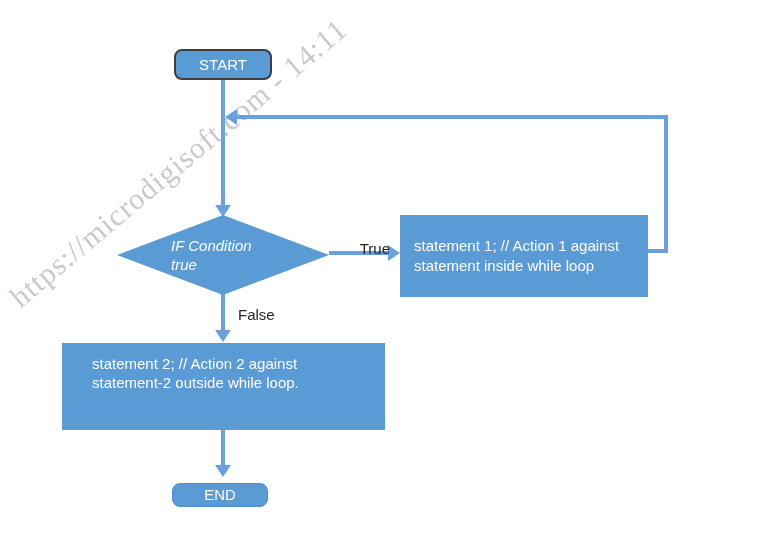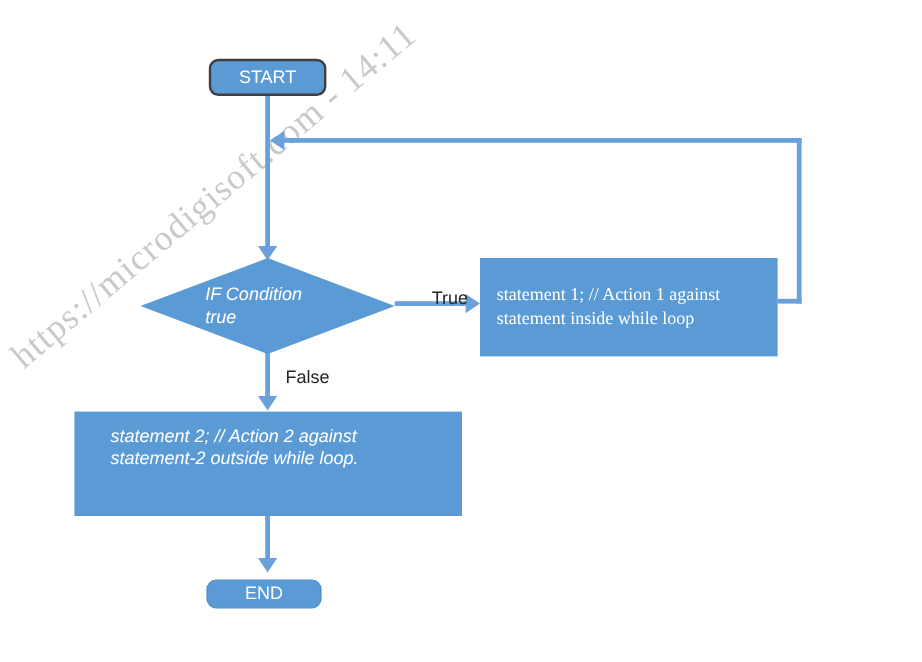--- a/index.html
+++ b/index.html
@@ -53,22 +53,22 @@
   .start-node { left: 174px; top: 49px; width: 98px; height: 31px; border: 2px solid #3f3f3f; }
   .end-node   { left: 172px; top: 483px; width: 96px; height: 24px; border: 1px solid #4d8dcb; }
 
   .decision {
     left: 117px; top: 215px; width: 212px; height: 80px;
     clip-path: polygon(50% 0%, 100% 50%, 50% 100%, 0% 50%);
     line-height: 19px;
   }
   .decision .inner { max-width: 104px; font-style: italic; }
 
-  .process1 { left: 400px; top: 215px; width: 248px; height: 82px; padding: 0 14px; line-height: 20px; font-family: Liberation Serif, serif; }
-  .process2 { left: 62px;  top: 343px; width: 323px; height: 87px; padding: 11px 30px 0 30px; align-items: flex-start; line-height: 19px; font-style: italic; }
+  .process1 { left: 400px; top: 215px; width: 248px; height: 82px; padding: 0 14px; line-height: 20px; }
+  .process2 { left: 62px;  top: 343px; width: 323px; height: 87px; padding: 11px 30px 0 30px; align-items: flex-start; line-height: 19px; }
 
   
   .edge-label {
     position: absolute;
     color: #262626;
     font-size: 15px;
   }
   .true-label  { left: 326px; top: 228px; width: 64px; text-align: right; margin-top: 12px; }
   .false-label { left: 238px; top: 306px; }
 </style>

